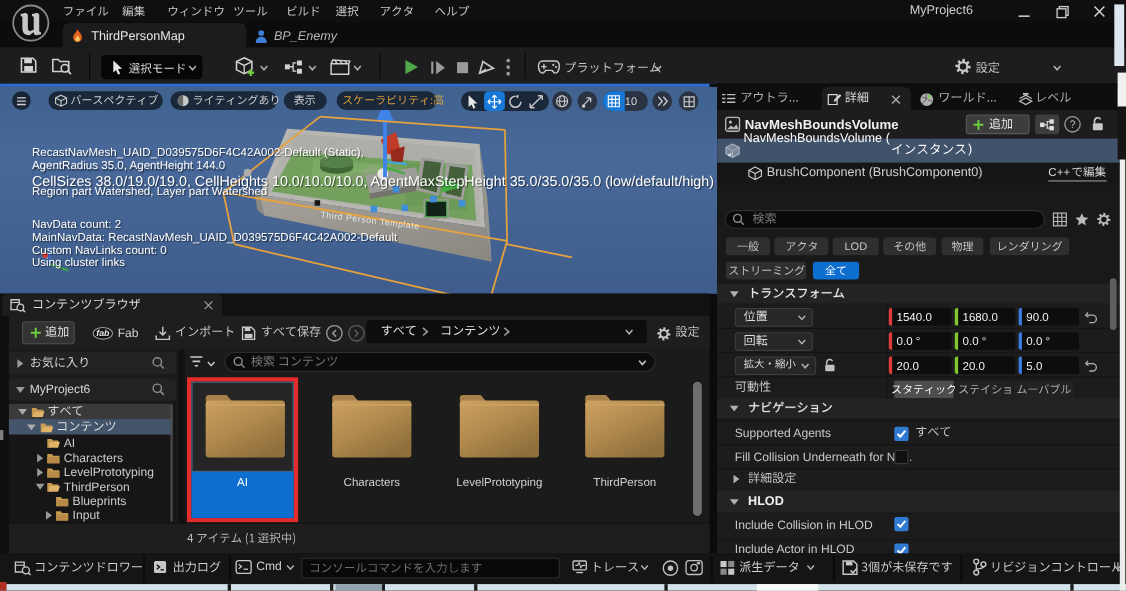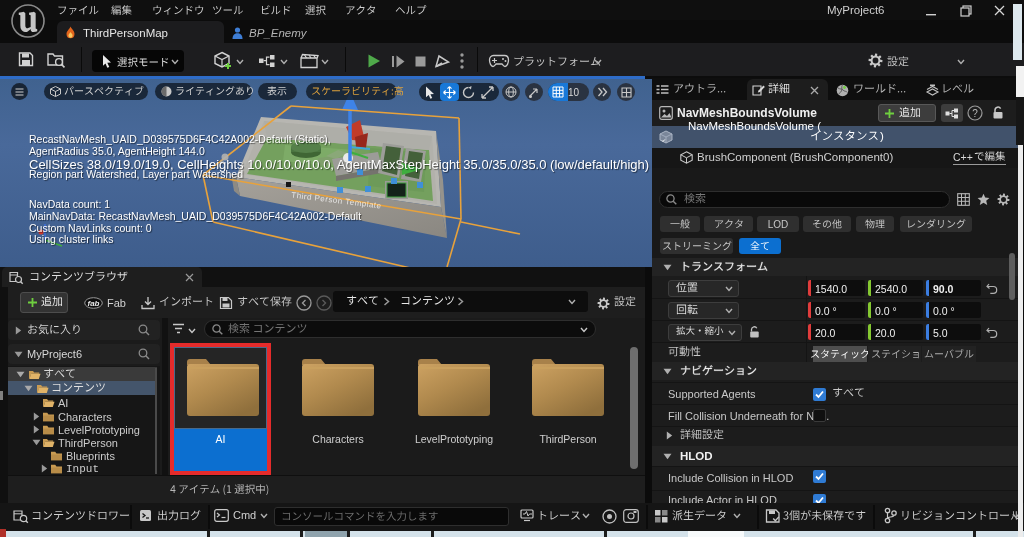--- a/index.html
+++ b/index.html
@@ -281,21 +281,21 @@
     <path d="M1.5 1 L5 5 L1.5 9 M6 1 L9.5 5 L6 9" stroke="#c8c8c8" stroke-width="1.3" fill="none"></path>
   </svg>
 <div class="a" style="left:617px;top:83px;width:18px;height:18px;background:rgba(40,46,56,0.9);border-radius:50%"></div>
 <svg class="a" style="left:621px;top:87px;" width="11" height="11" viewBox="0 0 11 11">
     <path d="M1 1 h9 v9 h-9 Z M5.5 1 v9 M1 5.5 h9" stroke="#c8c8c8" stroke-width="1.1" fill="none"></path>
   </svg>
 <div class="t" style="left:29px;top:133.0px;font-size:10.5px;color:#ffffff;text-shadow:1px 1px 1px rgba(0,0,0,0.55)">RecastNavMesh_UAID_D039575D6F4C42A002-Default (Static),</div>
 <div class="t" style="left:29px;top:144.8px;font-size:10.5px;color:#ffffff;text-shadow:1px 1px 1px rgba(0,0,0,0.55)">AgentRadius 35.0, AgentHeight 144.0</div>
 <div class="t" style="left:29px;top:156.6px;font-size:13px;color:#ffffff;text-shadow:1px 1px 1px rgba(0,0,0,0.55)">CellSizes 38.0/19.0/19.0, CellHeights 10.0/10.0/10.0, AgentMaxStepHeight 35.0/35.0/35.0 (low/default/high)</div>
 <div class="t" style="left:29px;top:168.4px;font-size:10.5px;color:#ffffff;text-shadow:1px 1px 1px rgba(0,0,0,0.55)">Region part Watershed, Layer part Watershed</div>
-<div class="t" style="left:29px;top:198.0px;font-size:10.5px;color:#ffffff;text-shadow:1px 1px 1px rgba(0,0,0,0.55)">NavData count: 1</div>
+<div class="t" style="left:29px;top:198.0px;font-size:10.5px;color:#ffffff;text-shadow:1px 1px 1px rgba(0,0,0,0.55)">NavData count: 2</div>
 <div class="t" style="left:29px;top:209.8px;font-size:10.5px;color:#ffffff;text-shadow:1px 1px 1px rgba(0,0,0,0.55)">MainNavData: RecastNavMesh_UAID_D039575D6F4C42A002-Default</div>
 <div class="t" style="left:29px;top:221.6px;font-size:10.5px;color:#ffffff;text-shadow:1px 1px 1px rgba(0,0,0,0.55)">Custom NavLinks count: 0</div>
 <div class="t" style="left:29px;top:233.4px;font-size:10.5px;color:#ffffff;text-shadow:1px 1px 1px rgba(0,0,0,0.55)">Using cluster links</div>
 <div class="t" style="left:291px;top:196px;font-size:8px;color:rgba(255,255,255,0.75);transform:rotate(7deg);letter-spacing:0.5px">Third Person Template</div>
 <div class="a" style="left:645px;top:76px;width:379px;height:3px;background:#0c0c0c"></div>
 <div class="a" style="left:652px;top:78px;width:366px;height:425px;background:#191919"></div>
 <div class="a" style="left:652px;top:78px;width:366px;height:22px;background:#0e0e0e"></div>
 <svg class="a" style="left:656px;top:85px;" width="13" height="10" viewBox="0 0 13 10">
     <path d="M0.5 1 h3 M0.5 4.5 h3 M0.5 8 h3 M5 1 h7.5 M5 4.5 h7.5 M5 8 h7.5" stroke="#c0c0c0" stroke-width="1.3"></path>
   </svg>
@@ -357,21 +357,21 @@
 <svg class="a" style="left:991px;top:105px;" width="14" height="15" viewBox="0 0 14 15">
     <path d="M4 7 V5 a3 3 0 0 1 5.6-1.4" fill="none" stroke="#c8c8c8" stroke-width="1.5"></path>
     <rect x="2.5" y="7" width="9" height="6.5" rx="1" fill="#c8c8c8"></rect>
   </svg>
 <div class="a" style="left:652px;top:126px;width:366px;height:22px;background:#41526b"></div>
 <svg class="a" style="left:659px;top:130px;" width="14" height="14" viewBox="0 0 14 14">
     <path d="M7 1 L13 4 V10 L7 13 L1 10 V4 Z" fill="#7a8699" stroke="#aab4c4" stroke-width="1"></path>
     <path d="M1 4 L7 7 L13 4 M7 7 V13" stroke="#aab4c4" stroke-width="0.8" fill="none"></path>
     <path d="M3 10.5 l1 1 l1.8-2" stroke="#fff" stroke-width="1" fill="none"></path>
   </svg>
-<div class="t" style="left:676px;top:120px;font-size:11.5px;color:#ffffff;margin-left:12px;">NavMeshBoundsVolume (</div>
+<div class="t" style="left:676px;top:120px;font-size:11.5px;color:#ffffff;">NavMeshBoundsVolume (</div>
 <svg class="" style="position:absolute;left:809.9822265625px;top:130px;overflow:visible" width="71" height="13.6" viewBox="0 -9.8 71 13.6">
     <path fill="#ffffff" d="M1 -4.2 1.4 -3.3C3 -3.7 4.6 -4.4 5.8 -5.1V-0.9C5.8 -0.4 5.8 0.1 5.8 0.4H6.9C6.8 0.1 6.8 -0.4 6.8 -0.9V-5.7C8 -6.5 9.1 -7.4 9.9 -8.3L9.2 -9C8.4 -8.1 7.2 -7 6 -6.3C4.7 -5.5 3 -4.7 1 -4.2Z M14.1 -8.4 13.5 -7.7C14.3 -7.2 15.7 -5.9 16.3 -5.3L17 -6C16.4 -6.7 14.9 -7.9 14.1 -8.4ZM13.1 -0.7 13.7 0.2C15.6 -0.1 17.1 -0.8 18.3 -1.6C20 -2.7 21.3 -4.2 22.1 -5.7L21.6 -6.6C20.9 -5.2 19.5 -3.5 17.7 -2.4C16.6 -1.7 15.1 -1 13.1 -0.7Z M32.2 -7.7 31.6 -8.1C31.4 -8.1 31.1 -8.1 30.8 -8.1C30.3 -8.1 26.8 -8.1 26.3 -8.1C26 -8.1 25.3 -8.1 25.2 -8.1V-7.1C25.3 -7.1 25.9 -7.1 26.3 -7.1C26.7 -7.1 30.4 -7.1 30.8 -7.1C30.5 -6.2 29.7 -4.8 28.9 -3.9C27.7 -2.6 26 -1.2 24.1 -0.5L24.9 0.3C26.6 -0.5 28.1 -1.8 29.4 -3.1C30.5 -2.1 31.8 -0.7 32.5 0.3L33.3 -0.4C32.6 -1.3 31.2 -2.8 30 -3.8C30.8 -4.9 31.5 -6.2 31.9 -7.2C32 -7.3 32.1 -7.6 32.2 -7.7Z M40.7 -9 39.6 -9.4C39.5 -9.1 39.4 -8.7 39.2 -8.5C38.7 -7.4 37.5 -5.7 35.6 -4.5L36.3 -3.9C37.6 -4.7 38.6 -5.9 39.4 -6.9H43.3C43 -6 42.4 -4.7 41.7 -3.7C40.9 -4.3 40 -4.8 39.3 -5.3L38.7 -4.6C39.4 -4.2 40.3 -3.6 41.1 -3C40.1 -1.9 38.6 -0.8 36.6 -0.2L37.5 0.5C39.4 -0.2 40.8 -1.3 41.8 -2.4C42.3 -2 42.8 -1.7 43.1 -1.4L43.8 -2.2C43.4 -2.5 43 -2.8 42.5 -3.2C43.3 -4.3 44 -5.7 44.3 -6.8C44.3 -6.9 44.4 -7.2 44.5 -7.4L43.8 -7.8C43.6 -7.8 43.3 -7.7 43 -7.7H39.9L40.1 -8.1C40.3 -8.3 40.5 -8.7 40.7 -9Z M48.6 -8.4 48 -7.7C48.8 -7.2 50.2 -5.9 50.8 -5.3L51.5 -6C50.9 -6.7 49.4 -7.9 48.6 -8.4ZM47.6 -0.7 48.2 0.2C50.1 -0.1 51.6 -0.8 52.8 -1.6C54.5 -2.7 55.8 -4.2 56.6 -5.7L56.1 -6.6C55.4 -5.2 54 -3.5 52.2 -2.4C51.1 -1.7 49.6 -1 47.6 -0.7Z M66.7 -7.7 66.1 -8.1C65.9 -8.1 65.6 -8.1 65.3 -8.1C64.8 -8.1 61.3 -8.1 60.8 -8.1C60.5 -8.1 59.8 -8.1 59.7 -8.1V-7.1C59.8 -7.1 60.4 -7.1 60.8 -7.1C61.2 -7.1 64.9 -7.1 65.3 -7.1C65 -6.2 64.2 -4.8 63.4 -3.9C62.2 -2.6 60.5 -1.2 58.6 -0.5L59.4 0.3C61.1 -0.5 62.6 -1.8 63.9 -3.1C65 -2.1 66.3 -0.7 67 0.3L67.8 -0.4C67.1 -1.3 65.7 -2.8 64.5 -3.8C65.3 -4.9 66 -6.2 66.4 -7.2C66.5 -7.3 66.6 -7.6 66.7 -7.7Z"></path>
   </svg>
 <div class="t" style="left:879.9822265625px;top:130px;font-size:11.5px;color:#ffffff;">)</div>
 <div class="a" style="left:652px;top:148px;width:366px;height:20px;background:#161616"></div>
 <svg class="a" style="left:680px;top:151px;" width="13" height="13" viewBox="0 0 13 13">
     <path d="M6.5 0.8 L12.2 3.8 V9.2 L6.5 12.2 L0.8 9.2 V3.8 Z" fill="none" stroke="#c8c8c8" stroke-width="1.1"></path>
     <path d="M0.8 3.8 L6.5 6.8 L12.2 3.8 M6.5 6.8 V12.2" stroke="#c8c8c8" stroke-width="1" fill="none"></path>
   </svg>
 <div class="t" style="left:697px;top:151px;font-size:11.5px;color:#d0d0d0;">BrushComponent (BrushComponent0)</div>
@@ -452,24 +452,24 @@
     <path fill="#e0e0e0" d="M4.5 -5.4C4.9 -4 5.3 -2 5.3 -0.9L6.1 -1.1C6.1 -2.2 5.7 -4.1 5.3 -5.6ZM3.6 -7.1V-6.3H10.3V-7.1H7.3V-9.1H6.5V-7.1ZM3.3 -0.4V0.4H10.6V-0.4H8C8.5 -1.8 9 -3.9 9.4 -5.5L8.5 -5.6C8.2 -4.1 7.7 -1.8 7.2 -0.4ZM3 -9.2C2.4 -7.5 1.3 -5.9 0.2 -4.9C0.4 -4.7 0.6 -4.2 0.7 -4C1.1 -4.5 1.5 -4.9 1.9 -5.5V0.8H2.7V-6.7C3.1 -7.4 3.5 -8.2 3.8 -9Z M18.1 -8.2H20V-7.2H18.1ZM15.6 -8.2H17.4V-7.2H15.6ZM13.1 -8.2H14.8V-7.2H13.1ZM15.1 -3.1H19.6V-2.5H15.1ZM15.1 -2H19.6V-1.4H15.1ZM15.1 -4.2H19.6V-3.6H15.1ZM14.3 -4.7V-0.9H20.4V-4.7H16.8L16.9 -5.3H21.3V-6H17L17.1 -6.6H20.8V-8.8H12.3V-6.6H16.2L16.2 -6H11.7V-5.3H16.1L15.9 -4.7ZM12.4 -4.5V0.9H13.2V0.4H21.5V-0.2H13.2V-4.5Z"></path>
   </svg>
 <svg class="a" style="left:725px;top:286px;" width="8" height="6" viewBox="0 0 8 6">
     <path d="M1 1 L4 4.4 L7 1" stroke="#b0b0b0" stroke-width="1.4" fill="none"></path>
   </svg>
 <div class="a" style="left:808px;top:280px;width:57px;height:16px;background:#0d0d0d;border-radius:2px"></div>
 <div class="a" style="left:808px;top:280px;width:2.5px;height:16px;background:#e03c3c;border-radius:2px 0 0 2px"></div>
 <div class="t" style="left:815px;top:282.5px;font-size:10.5px;color:#f0f0f0;">1540.0</div>
 <div class="a" style="left:868px;top:280px;width:55px;height:16px;background:#0d0d0d;border-radius:2px"></div>
 <div class="a" style="left:868px;top:280px;width:2.5px;height:16px;background:#84c831;border-radius:2px 0 0 2px"></div>
-<div class="t" style="left:875px;top:282.5px;font-size:10.5px;color:#f0f0f0;">2540.0</div>
+<div class="t" style="left:875px;top:282.5px;font-size:10.5px;color:#f0f0f0;">1680.0</div>
 <div class="a" style="left:926px;top:280px;width:55px;height:16px;background:#0d0d0d;border-radius:2px"></div>
 <div class="a" style="left:926px;top:280px;width:2.5px;height:16px;background:#3b7de0;border-radius:2px 0 0 2px"></div>
-<div class="t" style="left:933px;top:282.5px;font-size:10.5px;color:#f0f0f0;font-weight:bold;">90.0</div>
+<div class="t" style="left:933px;top:282.5px;font-size:10.5px;color:#f0f0f0;">90.0</div>
 <svg class="a" style="left:986px;top:282px;" width="12" height="12" viewBox="0 0 12 12">
     <path d="M3 2 L1 4.5 L3.5 6.5" fill="none" stroke="#b0b0b0" stroke-width="1.2"></path>
     <path d="M1.3 4.5 h6 a3.4 3.4 0 0 1 0 6.8 h-3" fill="none" stroke="#b0b0b0" stroke-width="1.2"></path>
   </svg>
 <div class="a" style="left:668px;top:302px;width:71px;height:17px;background:#272727;border:1px solid #3d3d3d;border-radius:3px"></div>
 <svg class="" style="position:absolute;left:676px;top:303.5px;overflow:visible" width="24" height="13.0" viewBox="0 -9.4 24 13.0">
     <path fill="#e0e0e0" d="M4.1 -5.5H6.8V-3H4.1ZM3.3 -6.2V-2.2H7.6V-6.2ZM0.9 -8.8V0.9H1.7V0.3H9.2V0.9H10.1V-8.8ZM1.7 -0.5V-8H9.2V-0.5Z M16.9 -8.4V-7.6H21.1V-8.4ZM19.5 -2.6C19.9 -2 20.2 -1.3 20.4 -0.6L17.8 -0.4C18.1 -1.5 18.5 -3.1 18.8 -4.4H21.5V-5.2H16.4V-4.4H17.9C17.7 -3.1 17.3 -1.4 17 -0.3L16.1 -0.3L16.2 0.5L20.7 0.2C20.8 0.4 20.8 0.6 20.9 0.9L21.6 0.6C21.4 -0.4 20.9 -1.8 20.2 -2.9ZM11.9 -6.5V-2.7H13.6V-1.8H11.4V-1H13.6V0.9H14.4V-1H16.4V-1.8H14.4V-2.7H16.1V-6.5H14.4V-7.3H16.3V-8.1H14.4V-9.2H13.6V-8.1H11.6V-7.3H13.6V-6.5ZM12.5 -4.3H13.6V-3.3H12.5ZM14.3 -4.3H15.5V-3.3H14.3ZM12.5 -5.9H13.6V-4.9H12.5ZM14.3 -5.9H15.5V-4.9H14.3Z"></path>
   </svg>
 <svg class="a" style="left:725px;top:308px;" width="8" height="6" viewBox="0 0 8 6">
     <path d="M1 1 L4 4.4 L7 1" stroke="#b0b0b0" stroke-width="1.4" fill="none"></path>
@@ -711,21 +711,21 @@
     <path d="M1 5.5 h11 v5.7 H1 Z" fill="#b88c48"></path>
   </svg>
 <div class="t" style="left:66px;top:449.5px;font-size:11px;color:#cccccc;">Blueprints</div>
 <svg class="a" style="left:41px;top:464px;" width="7" height="9" viewBox="0 0 7 9">
     <path d="M0.8 0.5 L0.8 8.5 L6.2 4.5 Z" fill="#999"></path>
   </svg>
 <svg class="a" style="left:50px;top:462px;" width="13" height="13" viewBox="0 0 13 13">
     <path d="M1 2.8 h4.2 l1.3 1.6 h5.5 v6.8 H1 Z" fill="#c99b52"></path>
     <path d="M1 5.5 h11 v5.7 H1 Z" fill="#b88c48"></path>
   </svg>
-<div class="t" style="left:66px;top:462.5px;font-size:11px;color:#cccccc;font-family:Liberation Mono, monospace;">Input</div>
+<div class="t" style="left:66px;top:462.5px;font-size:11px;color:#cccccc;">Input</div>
 <div class="a" style="left:155px;top:368px;width:2px;height:106px;background:#4a4a4a"></div>
 <div class="a" style="left:8px;top:480px;width:152px;height:20px;background:#222222;border-radius:4px"></div>
 <svg class="a" style="left:15px;top:486px;" width="7" height="9" viewBox="0 0 7 9">
     <path d="M0.8 0.5 L0.8 8.5 L6.2 4.5 Z" fill="#999"></path>
   </svg>
 <svg class="" style="position:absolute;left:27px;top:484px;overflow:visible" width="68" height="13.0" viewBox="0 -9.4 68 13.0">
     <path fill="#d8d8d8" d="M1.7 -1.5V-0.5C2 -0.5 2.5 -0.5 3 -0.5H8.4L8.3 0.1H9.3C9.3 -0.1 9.3 -0.6 9.3 -1V-6.6C9.3 -6.9 9.3 -7.2 9.3 -7.5C9.1 -7.5 8.8 -7.5 8.5 -7.5H3.1C2.7 -7.5 2.3 -7.5 1.9 -7.5V-6.6C2.1 -6.6 2.7 -6.6 3.1 -6.6H8.4V-1.4H3C2.5 -1.4 2 -1.4 1.7 -1.5Z M13.4 -0.4 14.1 0.2C14.3 0.1 14.4 0 14.5 0C17.3 -0.8 19.5 -2.2 21 -3.9L20.5 -4.7C19.1 -2.9 16.6 -1.5 14.5 -0.9C14.5 -1.5 14.5 -6.1 14.5 -7.2C14.5 -7.5 14.5 -7.9 14.5 -8.2H13.5C13.5 -8 13.6 -7.5 13.6 -7.2C13.6 -6.1 13.6 -1.6 13.6 -0.9C13.6 -0.7 13.5 -0.5 13.4 -0.4Z M27.9 -8.5 26.9 -8.9C26.8 -8.6 26.7 -8.2 26.5 -8C26.1 -7 25 -5.4 23.1 -4.3L23.8 -3.7C25 -4.5 26 -5.5 26.6 -6.4H30.4C30.1 -5.4 29.5 -4 28.6 -3C27.6 -1.8 26.2 -0.8 24.2 -0.2L25 0.5C27.1 -0.3 28.4 -1.3 29.4 -2.5C30.4 -3.7 31 -5.2 31.3 -6.3C31.4 -6.5 31.5 -6.7 31.6 -6.9L30.9 -7.3C30.7 -7.2 30.4 -7.2 30.1 -7.2H27.1L27.4 -7.7C27.5 -7.9 27.7 -8.3 27.9 -8.5Z M36.3 -8.4 35.8 -7.7C36.5 -7.3 37.7 -6.5 38.2 -6.1L38.7 -6.9C38.2 -7.2 37 -8.1 36.3 -8.4ZM34.7 -0.6 35.2 0.3C36.2 0.1 37.7 -0.4 38.8 -1.1C40.6 -2.1 42.1 -3.5 43 -5L42.5 -5.9C41.6 -4.3 40.2 -2.9 38.3 -1.9C37.2 -1.2 35.9 -0.8 34.7 -0.6ZM34.6 -6 34.2 -5.2C34.8 -4.9 36 -4.1 36.6 -3.7L37.1 -4.5C36.6 -4.8 35.3 -5.6 34.6 -6Z M46.3 -0.7V0.2C46.5 0.2 46.9 0.2 47.2 0.2H51.7L51.6 0.6H52.5C52.5 0.5 52.5 0.2 52.5 0C52.5 -0.9 52.5 -5.1 52.5 -5.5C52.5 -5.7 52.5 -5.9 52.5 -6C52.4 -6 52.1 -6 51.8 -6C50.9 -6 48.2 -6 47.6 -6C47.3 -6 46.7 -6 46.5 -6V-5.2C46.7 -5.2 47.3 -5.2 47.6 -5.2C48.2 -5.2 51.3 -5.2 51.7 -5.2V-3.4H47.7C47.3 -3.4 46.9 -3.4 46.7 -3.4V-2.6C46.9 -2.6 47.3 -2.6 47.7 -2.6H51.7V-0.6H47.2C46.8 -0.6 46.5 -0.7 46.3 -0.7Z M57.5 -8.1 56.9 -7.4C57.7 -6.8 59.1 -5.7 59.6 -5.1L60.3 -5.8C59.7 -6.4 58.3 -7.5 57.5 -8.1ZM56.6 -0.7 57.1 0.2C59 -0.1 60.4 -0.8 61.5 -1.5C63.1 -2.5 64.4 -4 65.2 -5.4L64.6 -6.3C64 -5 62.6 -3.4 61 -2.3C59.9 -1.6 58.5 -1 56.6 -0.7Z"></path>
   </svg>
 <svg class="a" style="left:119px;top:484px;" width="13" height="13" viewBox="0 0 13 13">
     <circle cx="6.5" cy="6.5" r="5.8" fill="none" stroke="#8a8a8a" stroke-width="1.2"></circle>

